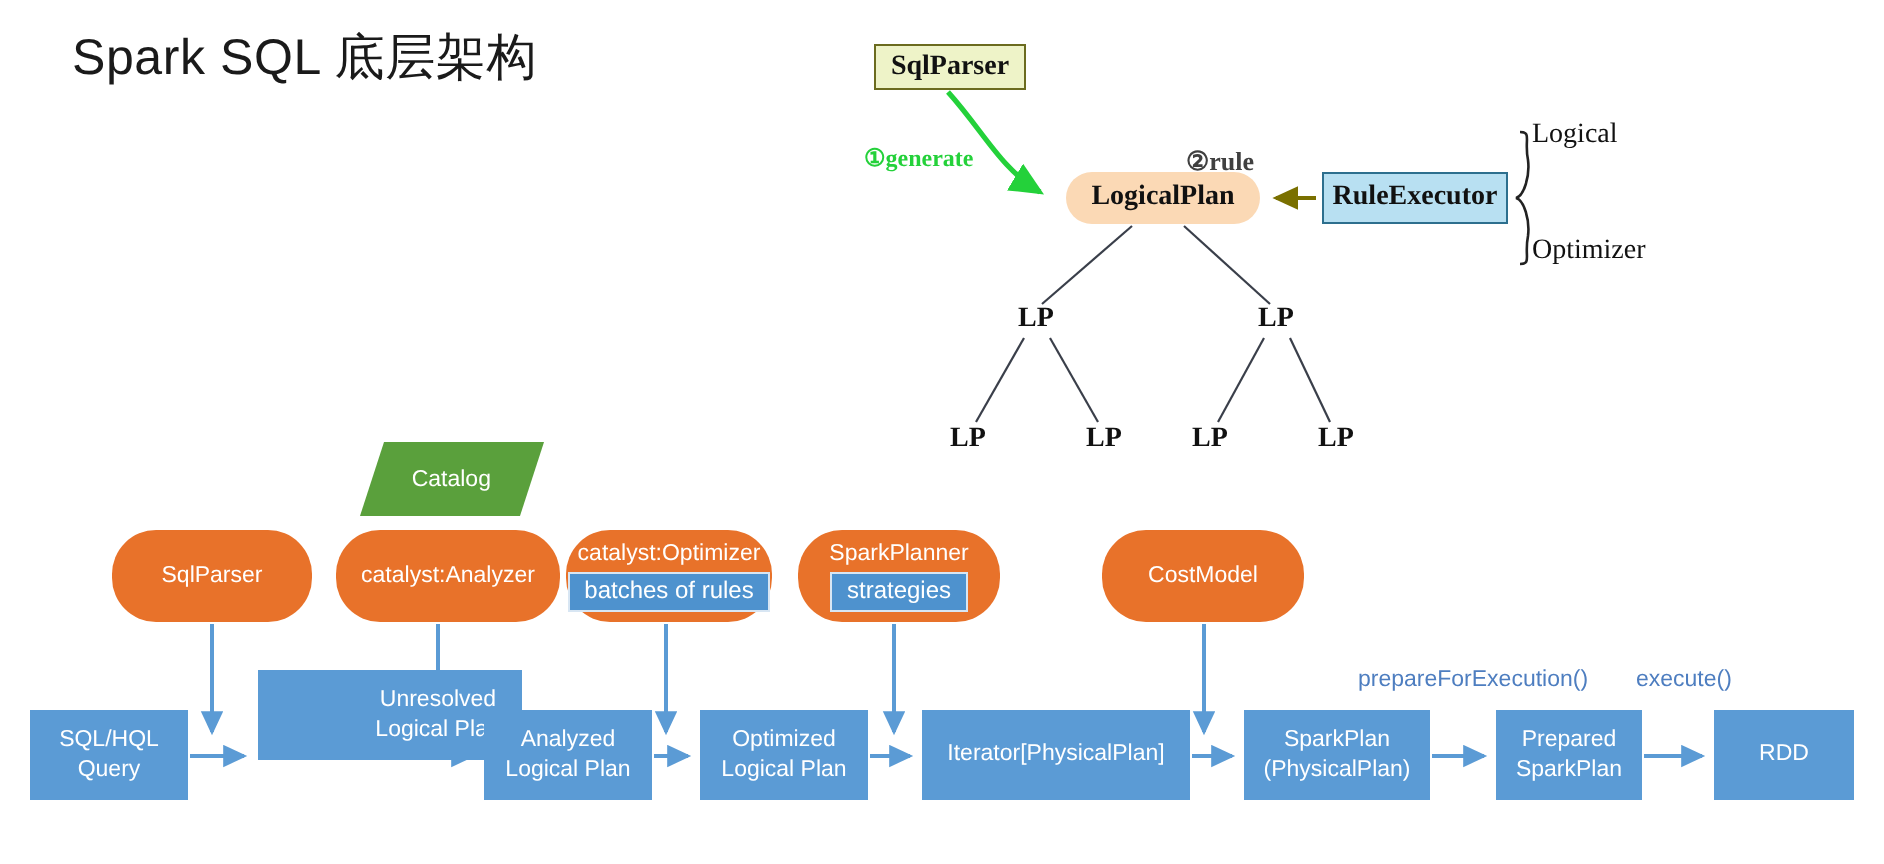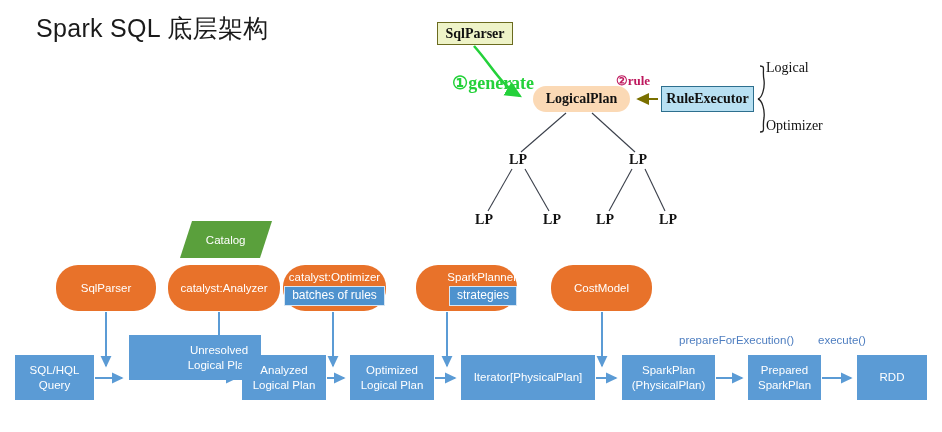--- a/index.html
+++ b/index.html
@@ -23,23 +23,23 @@
   .oval-logicalplan{position:absolute;left:533px;top:86px;width:97px;height:26px;
       background:#fbd9b5;border-radius:13px;
       display:flex;align-items:center;justify-content:center;
       font-size:14px;color:#111;font-weight:700;}
 
   .box-ruleexecutor{position:absolute;left:661px;top:86px;width:93px;height:26px;
       background:#b8e0f2;border:1.3px solid #2d6f8e;box-sizing:border-box;
       display:flex;align-items:center;justify-content:center;
       font-size:14px;color:#111;font-weight:700;}
 
-  .lbl-generate{position:absolute;left:452px;top:72px;font-size:18px;color:#24d13a;
+  .lbl-generate{position:absolute;left:432px;top:72px;font-size:12px;color:#24d13a;
       font-weight:700;white-space:nowrap;}
-  .lbl-rule{position:absolute;left:616px;top:73px;font-size:13px;color:#be185d;
+  .lbl-rule{position:absolute;left:593px;top:73px;font-size:13px;color:#404040;
       font-weight:700;white-space:nowrap;}
 
   .lbl-analyzer{position:absolute;left:766px;top:60px;font-size:14px;color:#111;white-space:nowrap;}
   .lbl-optimizer{position:absolute;left:766px;top:118px;font-size:14px;color:#111;white-space:nowrap;}
 
   .lp{position:absolute;font-size:14px;color:#111;font-weight:700;
       transform:translate(-50%,-50%);white-space:nowrap;}
 
   
   .flow{font-family:"Liberation Sans","DejaVu Sans",sans-serif;}
@@ -146,21 +146,21 @@
       <div class="oval" style="left: 56px; top: 265px; width: 100px; height: 46px;">
         <div>SqlParser</div>
       </div>
       <div class="oval" style="left: 168px; top: 265px; width: 112px; height: 46px;">
         <div>catalyst:Analyzer</div>
       </div>
       <div class="oval" style="left: 283px; top: 265px; width: 103px; height: 46px;">
         <div>catalyst:Optimizer</div>
         <div class="sub">batches of rules</div>
       </div>
-      <div class="oval" style="left: 416px; top: 265px; width: 101px; height: 46px; align-items: flex-end;">
+      <div class="oval" style="left: 399px; top: 265px; width: 101px; height: 46px;">
         <div>SparkPlanner</div>
         <div class="sub">strategies</div>
       </div>
       <div class="oval" style="left: 551px; top: 265px; width: 101px; height: 46px;">
         <div>CostModel</div>
       </div>
     </div>
   <div id="boxes" class="flow">
       <div class="bbox" style="left: 15px; top: 355px; width: 79px; height: 45px;">
         <div>SQL/HQL<br>Query</div>

